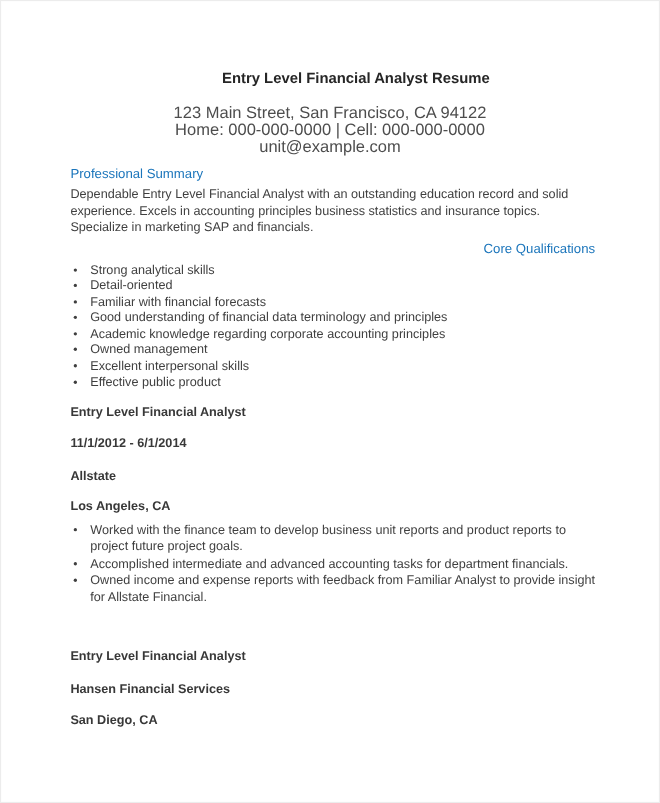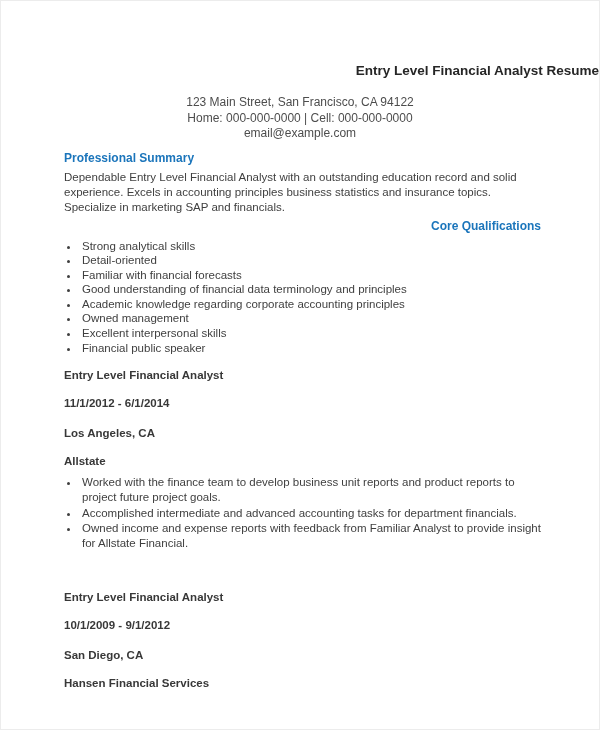--- a/index.html
+++ b/index.html
@@ -9,49 +9,49 @@
     height: 730px;
     box-sizing: border-box;
     background: #ffffff;
     border: 1px solid #ececec;
     overflow: hidden;
     font-family: "Liberation Sans", sans-serif;
     color: #3f3f3f;
   }
   .doc-title {
     padding-top: 62px;
-    text-align: right;
+    text-align: center;
     font-size: 13.5px;
     font-weight: bold;
     color: #262626;
     padding-left: 47px;
   }
   .name {
     margin-top: 23px;
     text-align: center;
     font-size: 13px;
     font-weight: bold;
     color: #2e2e2e;
   }
   .contact {
     margin-top: 17px;
     text-align: center;
-    font-size: 12px;
+    font-size: 15px;
     line-height: 15.5px;
     color: #4d4d4d;
   }
   .content {
     padding: 0 58px 0 63px;
     font-size: 11.5px;
     line-height: 15px;
   }
   .section-heading {
     color: var(--accent, #1b75bb);
     font-size: 12px;
-    font-weight: bold;
+    font-weight: normal;
     line-height: 14px;
   }
   .sh-ps  { margin-top: 9px; }
   .sh-cq  { margin-top: 4px; text-align: right; }
   .sh-exp { margin-top: 6px; }
   .summary {
     margin: 5px 0 0 0;
     color: #3f3f3f;
   }
   ul.bullets {
@@ -80,60 +80,59 @@
 <body>
 
 <div class="page">
 
   <div class="doc-title">Entry Level Financial Analyst Resume</div>
 
 
   <div class="contact">
     <div>123 Main Street, San Francisco, CA 94122</div>
     <div>Home: 000-000-0000 | Cell: 000-000-0000</div>
-    <div>email@example.com</div>
+    <div>unit@example.com</div>
   </div>
 
   <div class="content">
 
     <div class="section-heading sh-ps">Professional Summary</div>
 
     <p class="summary">Dependable Entry Level Financial Analyst with an outstanding education record and solid experience. Excels in accounting principles business statistics and insurance topics. Specialize in marketing SAP and financials.</p>
 
     <div class="section-heading sh-cq">Core Qualifications</div>
 
     <ul class="bullets">
       <li>Strong analytical skills</li>
       <li>Detail-oriented</li>
       <li>Familiar with financial forecasts</li>
       <li>Good understanding of financial data terminology and principles</li>
       <li>Academic knowledge regarding corporate accounting principles</li>
       <li>Owned management</li>
       <li>Excellent interpersonal skills</li>
-      <li>Financial public speaker</li>
+      <li>Effective public product</li>
     </ul>
 
 
     <div class="job job-1">
       <div class="job-line">Entry Level Financial Analyst</div>
       <div class="job-line">11/1/2012 - 6/1/2014</div>
       <div class="company-block">
+        <div class="job-line">Allstate</div>
         <div class="job-line">Los Angeles, CA</div>
-        <div class="job-line">Allstate</div>
       </div>
       <ul class="bullets job-bullets">
         <li>Worked with the finance team to develop business unit reports and product reports to project future project goals.</li>
         <li>Accomplished intermediate and advanced accounting tasks for department financials.</li>
         <li>Owned income and expense reports with feedback from Familiar Analyst to provide insight for Allstate Financial.</li>
       </ul>
     </div>
 
     <div class="job job-2">
       <div class="job-line">Entry Level Financial Analyst</div>
-      <div class="job-line">10/1/2009 - 9/1/2012</div>
       <div class="company-block">
+        <div class="job-line">Hansen Financial Services</div>
         <div class="job-line">San Diego, CA</div>
-        <div class="job-line">Hansen Financial Services</div>
       </div>
     </div>
 
   </div>
 </div>
 
 </body></html>

